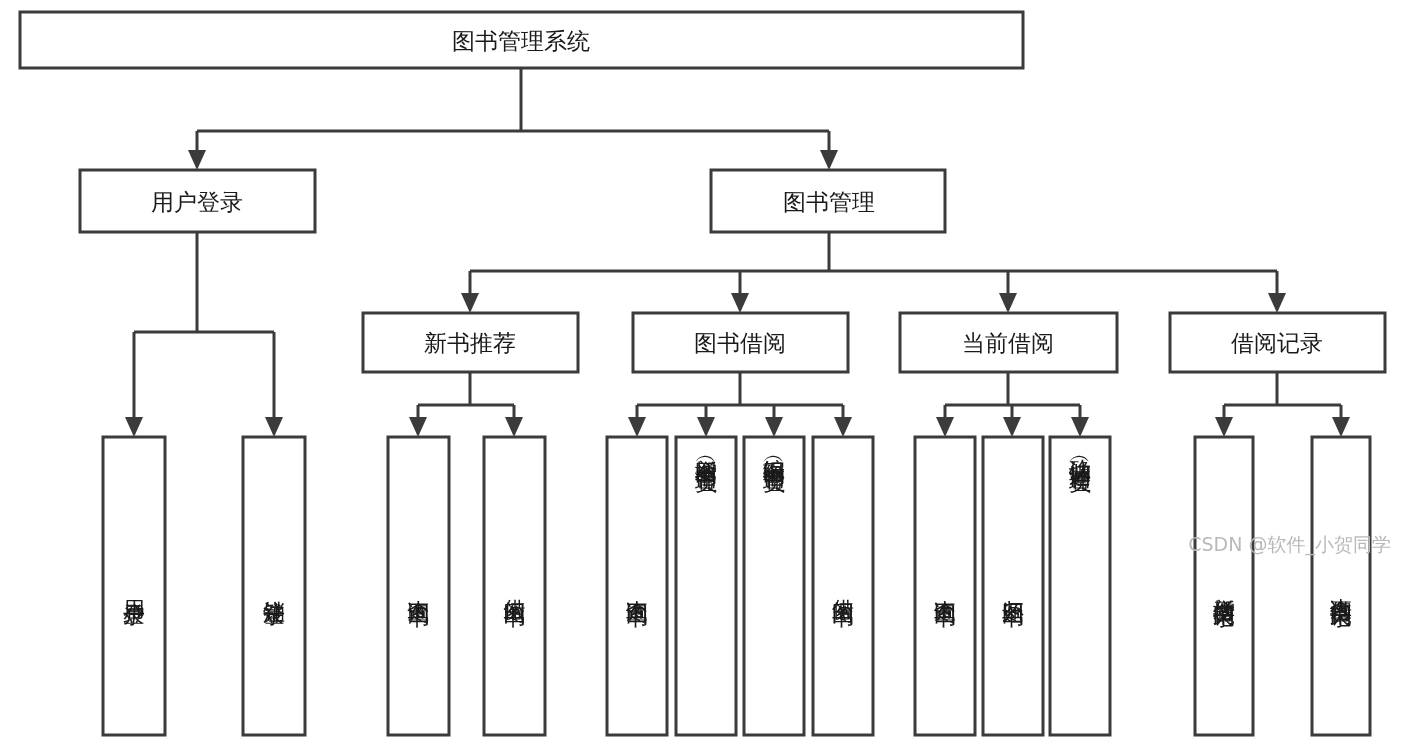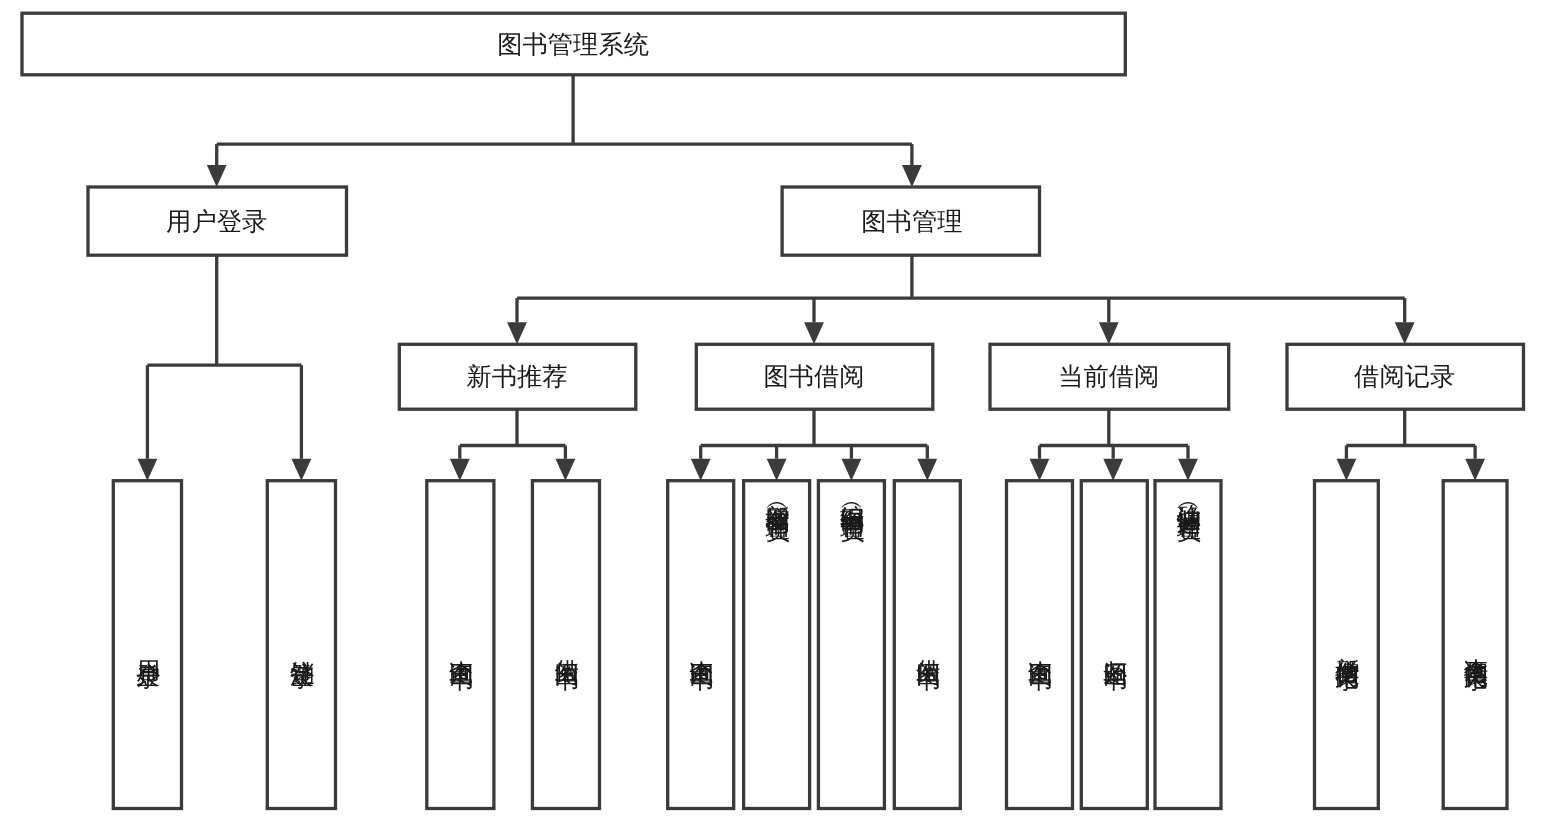--- a/index.html
+++ b/index.html
@@ -249,14 +249,15 @@
   <div class="vlabel-wrap" style="left:1050px; top:437px; width:60px; height:298px; align-items:flex-start;">
     <span class="vlabel-text" style="padding-top:4px;">确认归还（管理员）</span>
   </div>
   <div class="vlabel-wrap" style="left:1195px; top:437px; width:58px; height:298px;">
     <span class="vlabel-text">新增借阅记录</span>
   </div>
   <div class="vlabel-wrap" style="left:1312px; top:437px; width:58px; height:298px;">
     <span class="vlabel-text">查询借阅记录</span>
   </div>
 
+  <div class="watermark">CSDN @软件_小贺同学</div>
 
 </div>
 
 </body></html>

